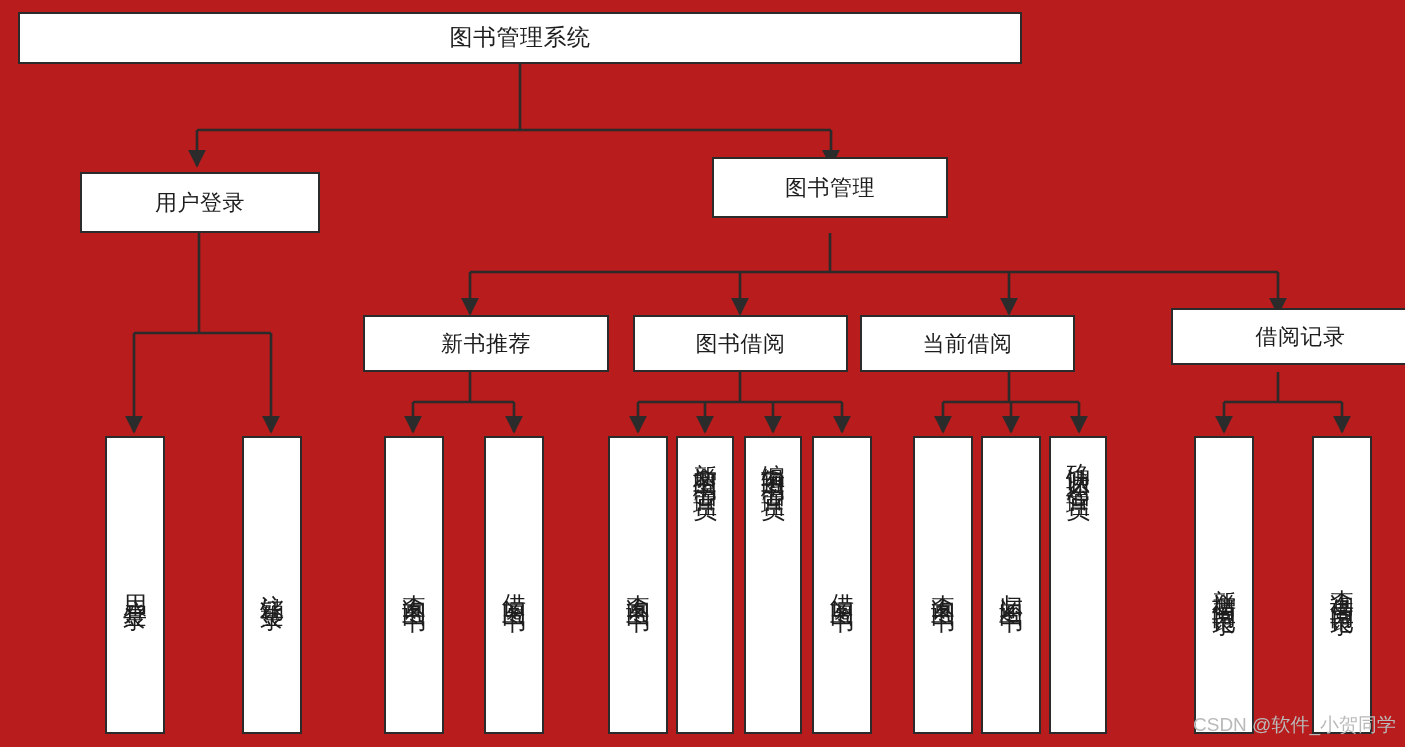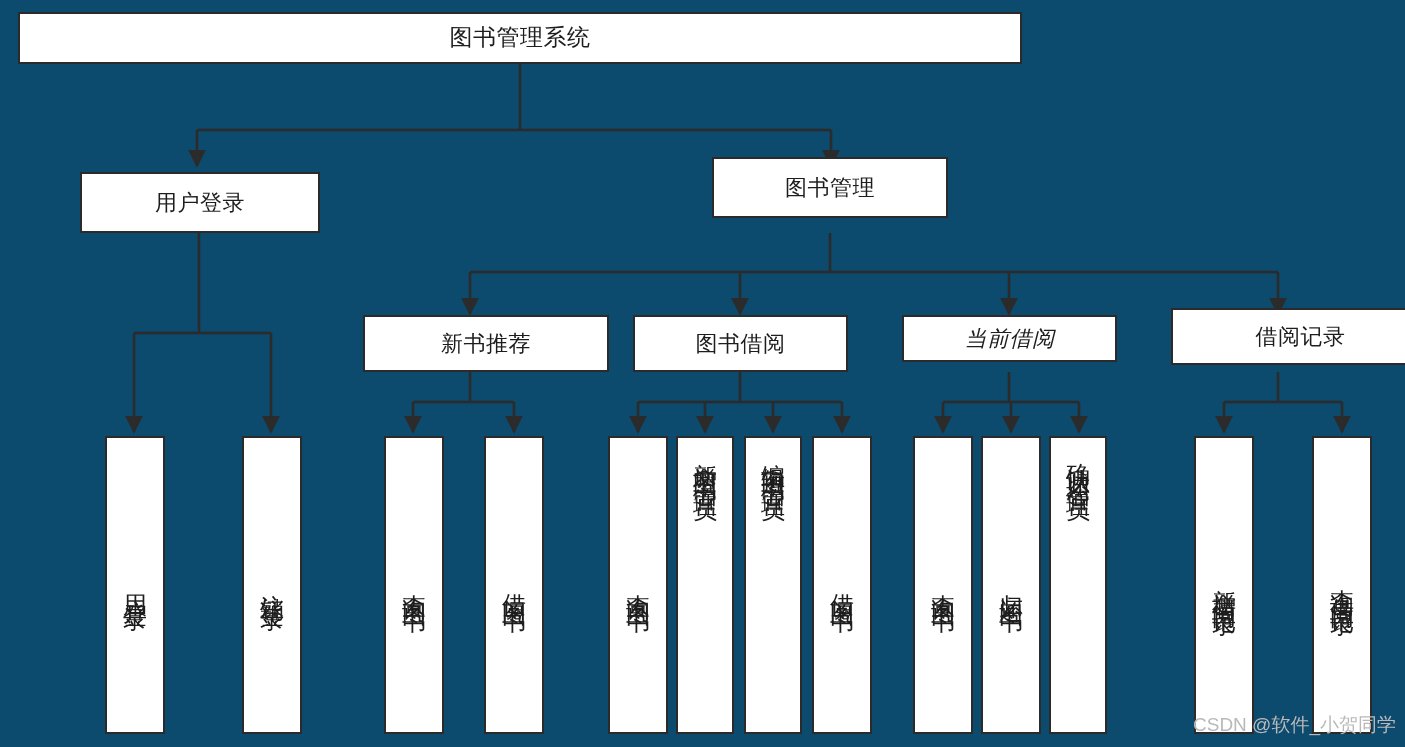--- a/index.html
+++ b/index.html
@@ -9,21 +9,21 @@
     background: #ffffff;
   }
   body {
     font-family: "Liberation Sans", "DejaVu Sans", sans-serif;
     color: #1d1d1d;
   }
   #diagram {
     position: relative;
     width: 1405px;
     height: 747px;
-    background: #0c4a6e;
+    background: #b91c1c;
     overflow: hidden;
   }
   #connectors {
     position: absolute;
     left: 0;
     top: 0;
     width: 1405px;
     height: 747px;
     pointer-events: none;
   }
@@ -146,21 +146,21 @@
   <div class="node h" style="left:712px; top:157px; width:236px; height:61px;">
     <span class="label">图书管理</span>
   </div>
 
   <div class="node h" style="left:363px; top:315px; width:246px; height:57px;">
     <span class="label">新书推荐</span>
   </div>
   <div class="node h" style="left:633px; top:315px; width:215px; height:57px;">
     <span class="label">图书借阅</span>
   </div>
-  <div class="node h" style="left:902px; top:315px; width:215px; height:47px;font-style:italic;">
+  <div class="node h" style="left:860px; top:315px; width:215px; height:57px;">
     <span class="label">当前借阅</span>
   </div>
   <div class="node h" style="left:1171px; top:308px; width:259px; height:57px;">
     <span class="label">借阅记录</span>
   </div>
 
   <div class="node v center" style="left:105px; top:436px; width:60px; height:298px;">
     <span class="label">用户登录</span>
   </div>
   <div class="node v center" style="left:242px; top:436px; width:60px; height:298px;">

